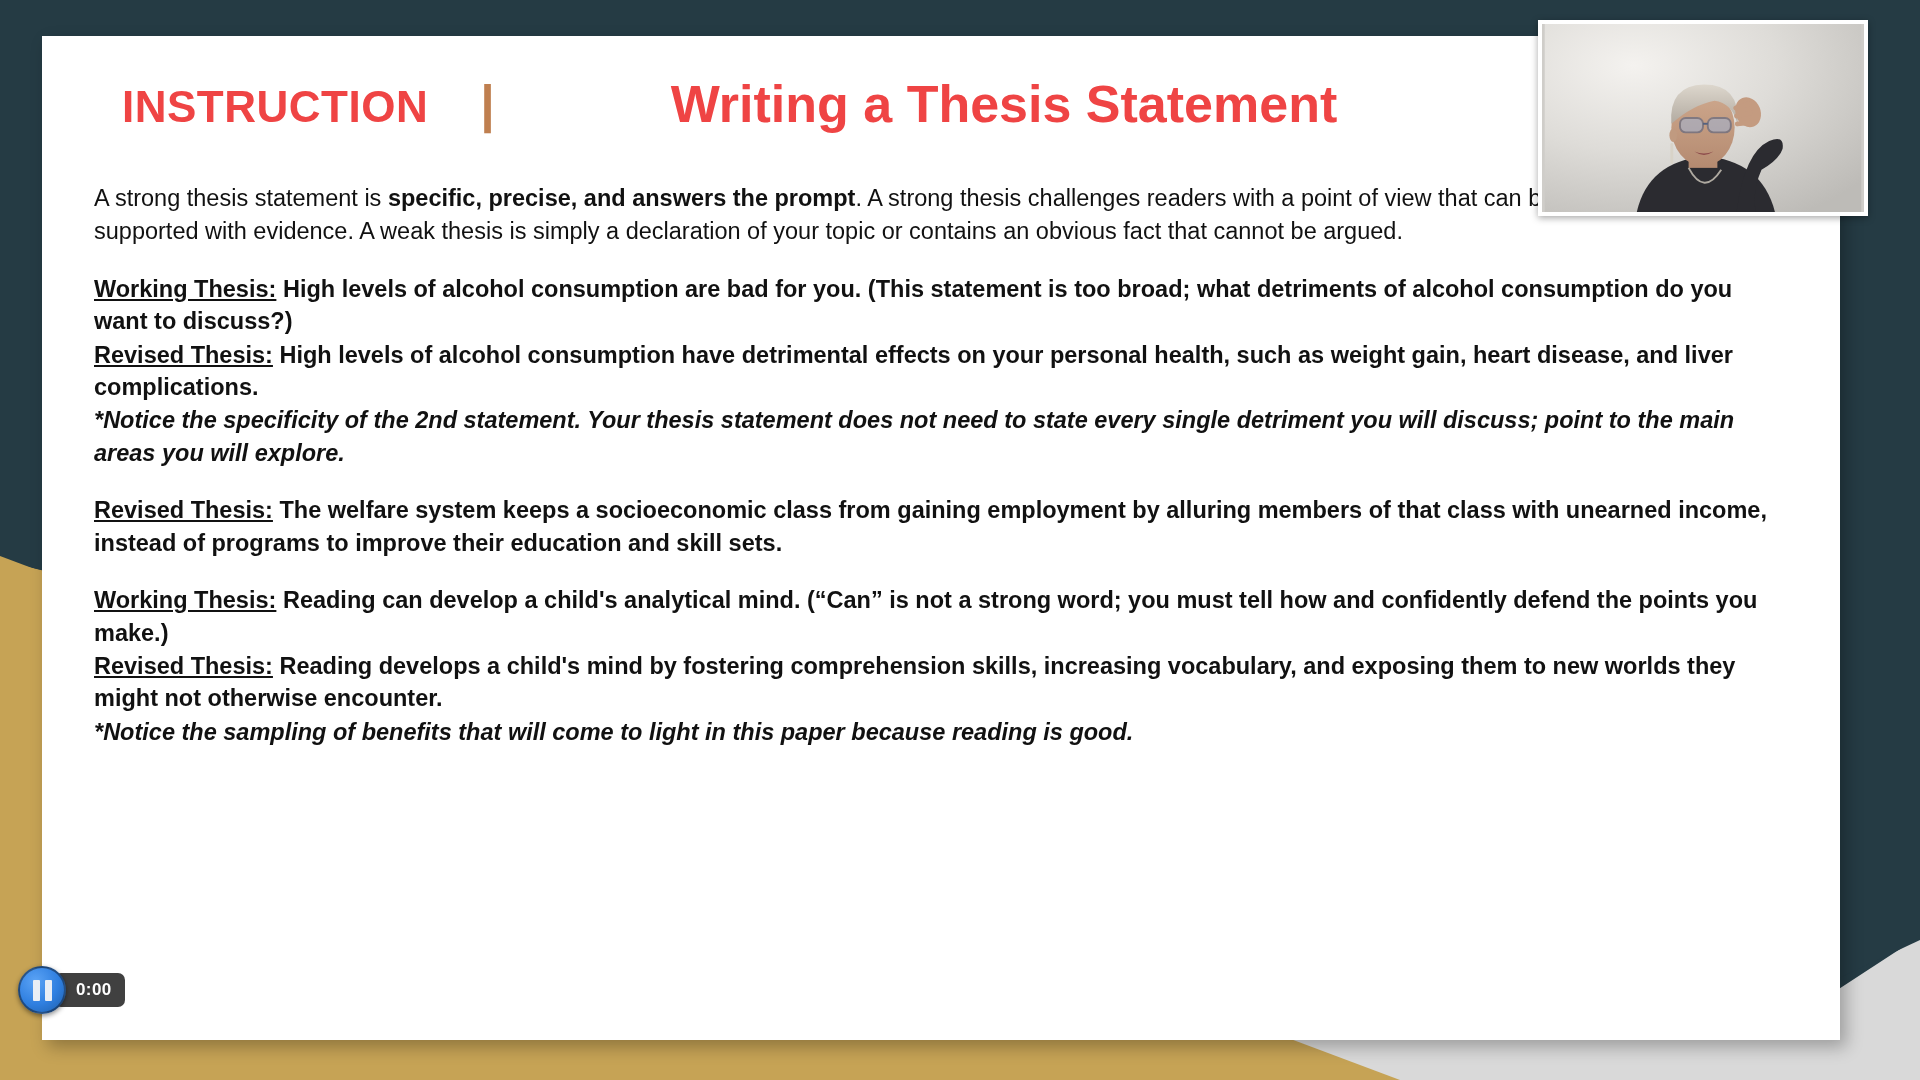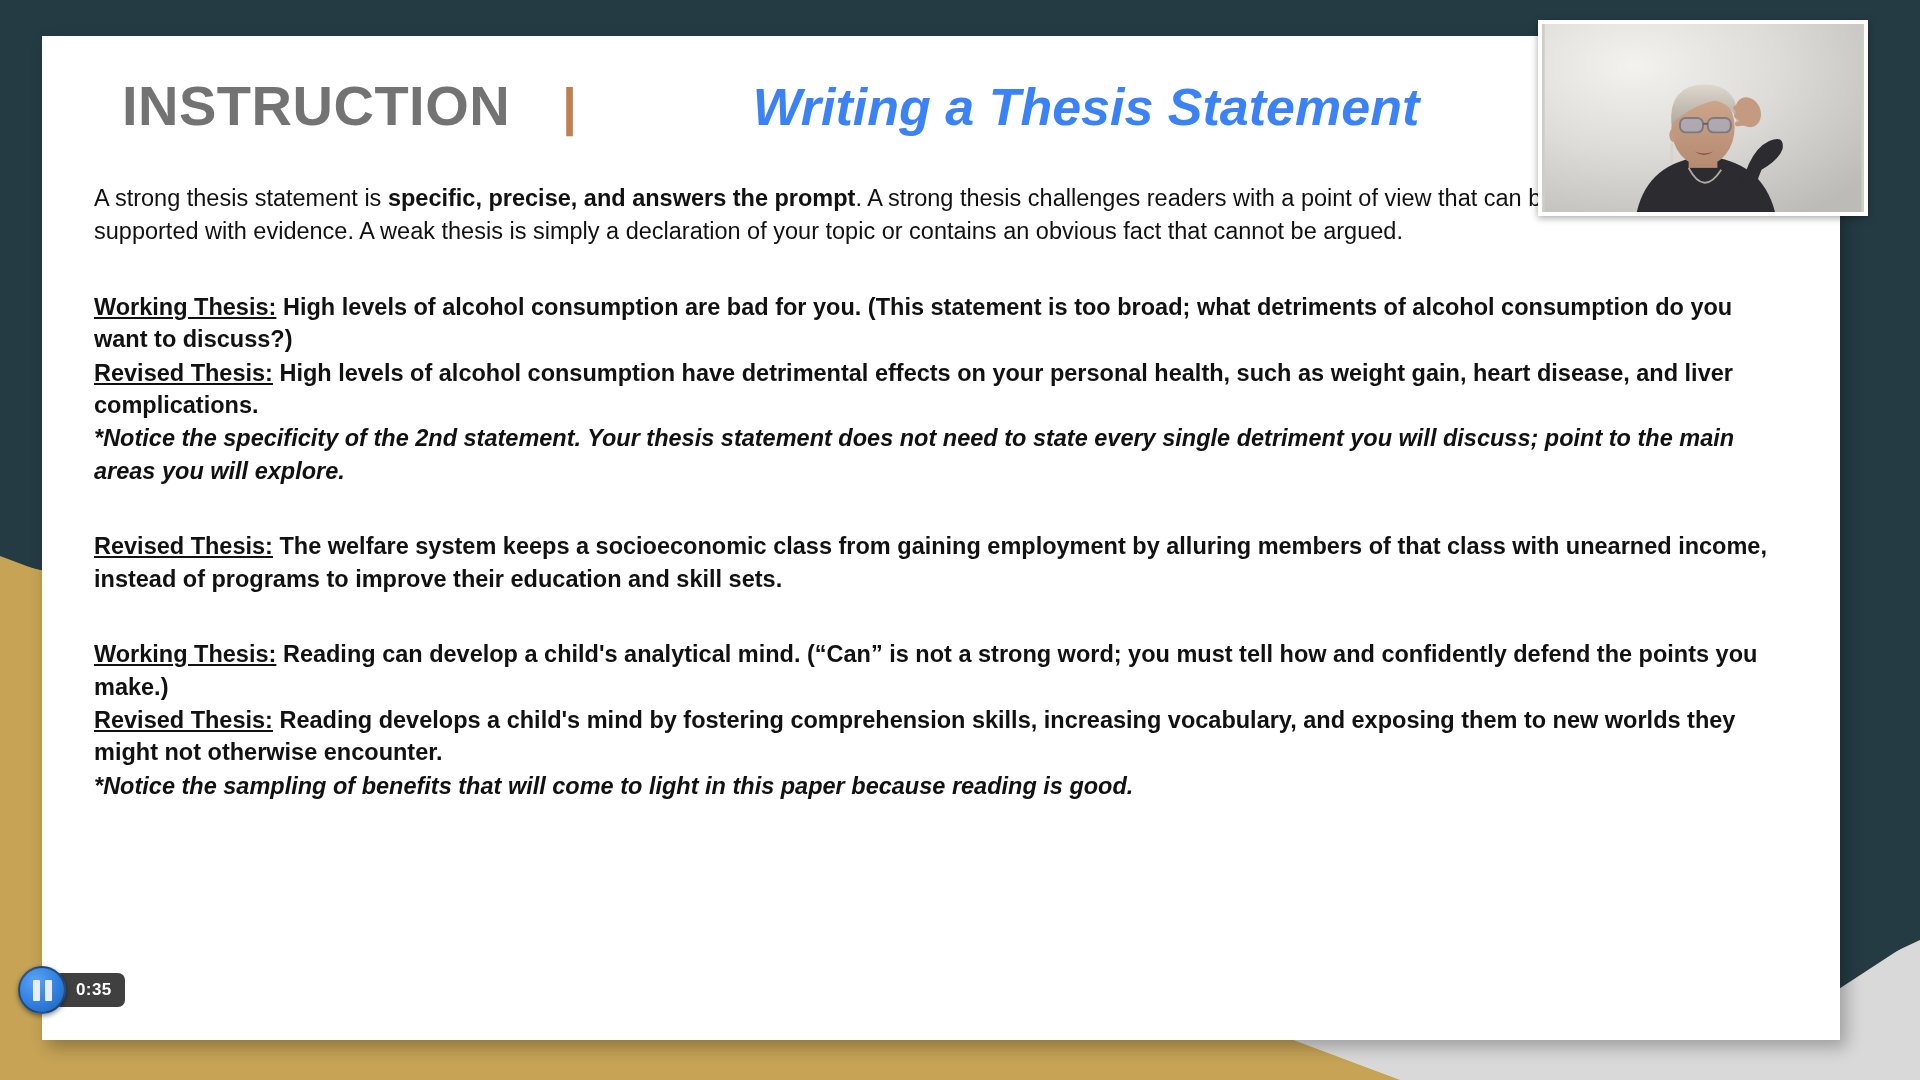--- a/index.html
+++ b/index.html
@@ -25,49 +25,49 @@
     padding:42px 52px 0 52px;
   }
 
   
   .title-row{
     display:flex; align-items:baseline;
     height:92px;
     padding-left:28px;
   }
   .title-main{
-    font-size:56px; font-weight:bold; letter-spacing:.5px;
-    color:#737373;
+    font-size:44px; font-weight:bold; letter-spacing:.5px;
+    color:#ef4444;
     line-height:1;
   }
   .title-bar{
     font-size:52px; font-weight:bold; color:#bf7f4f;
     margin:0 46px 0 52px; line-height:1;
   }
   .title-sub{
-    font-size:52px; font-weight:bold; color:#3b82f6;
-    margin-left:130px; line-height:1;font-style:italic;
+    font-size:52px; font-weight:bold; color:#ef4444;
+    margin-left:130px; line-height:1;
   }
 
   
   .body-wrap{
     margin-top:12px;
     color:#111;
     font-size:23.5px;
     line-height:1.37;
   }
   .intro{
     font-size:23.5px;
     line-height:1.40;
     margin-bottom:8px;
     max-width:1720px;
   }
   .intro b{ font-weight:bold; }
 
-  .block{ margin-top:43px; }
+  .block{ margin-top:25px; }
   .line{
     font-weight:bold;
     font-size:23.5px;
     line-height:1.38;
     margin-bottom:1px;
   }
   .line .lbl{ text-decoration:underline; font-weight:bold; }
   .note{ font-weight:bold;font-style:italic; }
 
   
@@ -224,14 +224,14 @@
       <rect x="198" y="102" width="18" height="5" rx="2.5" transform="rotate(-6 198 102)"></rect>
     </g>
   </svg>
 </div>
 
 <div id="playback">
   <div class="pause-btn">
     <i></i>
     <i></i>
   </div>
-  <div class="time-pill">0:35</div>
+  <div class="time-pill">0:00</div>
 </div>
 
 </body></html>

